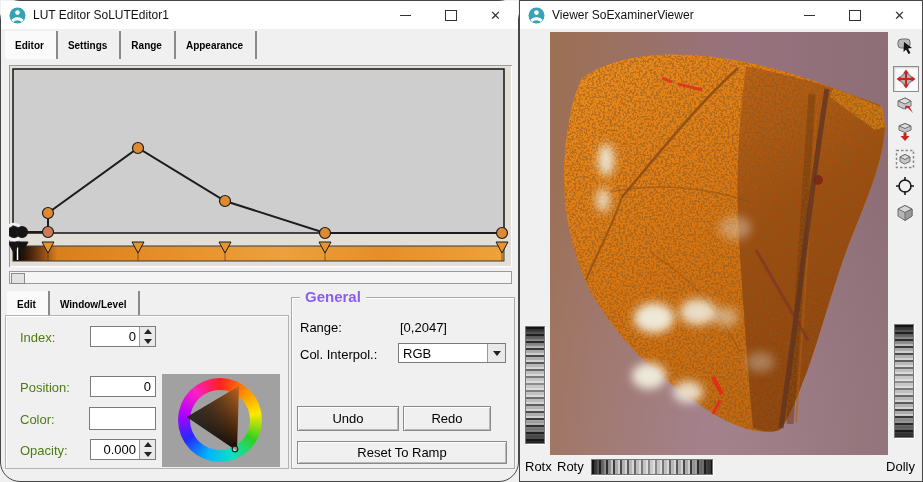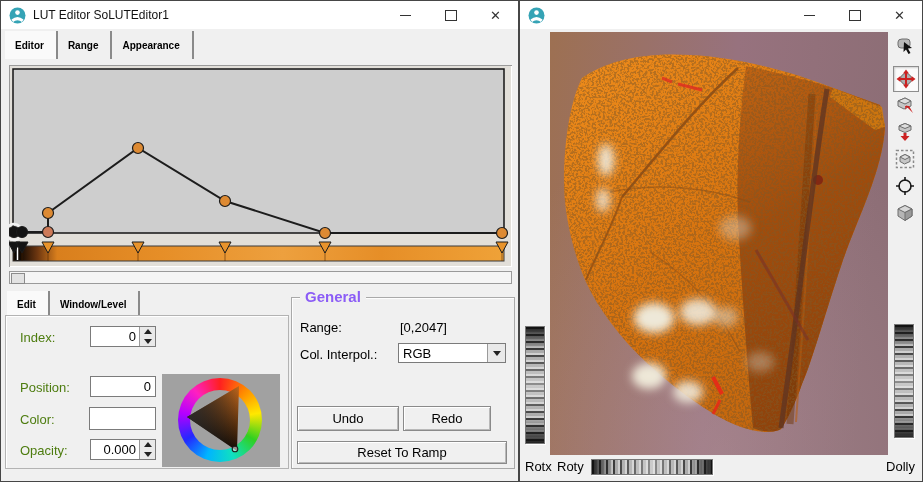--- a/index.html
+++ b/index.html
@@ -1,19 +1,19 @@
 <!DOCTYPE html>
 <html><head>
 <meta charset="utf-8">
 <style>
   html,body{margin:0;padding:0;background:#d8d8d8;}
   .stage{position:relative;width:923px;height:482px;font-family:"Liberation Sans",sans-serif;
          background:#f0f0f0;overflow:hidden;-webkit-font-smoothing:antialiased;}
   .win{position:absolute;top:0;height:482px;background:#f0f0f0;border:1px solid #464646;box-sizing:border-box;}
-  .win-left{left:0;width:519px;}
+  .win-left{left:0;width:519px;border-radius:20px;}
   .win-right{left:519px;width:404px;}
   
   .titlebar{position:absolute;left:0;top:0;right:0;height:28px;background:#ffffff;display:flex;align-items:center;}
   .app-icon{width:17px;height:17px;margin:0 7px 0 8px;flex:0 0 auto;}
   .title-text{font-size:12px;color:#111;white-space:nowrap;}
   .win-controls{position:absolute;right:0;top:0;height:28px;display:flex;}
   .wc{width:45px;height:28px;display:flex;align-items:center;justify-content:center;color:#333;}
   .wc.min i{display:block;width:11px;height:1px;background:#333;}
   .wc.max i{display:block;width:10px;height:9px;border:1px solid #333;}
   .wc.close{font-size:13px;}
@@ -95,20 +95,21 @@
           </span>
         <span class="wc max">
             <i></i>
           </span>
         <span class="wc close">✕</span>
       </div>
     </div>
 
     <div class="tabrow tabrow-main">
       <div class="tab active">Editor</div>
+      <div class="tab">Settings</div>
       <div class="tab">Range</div>
       <div class="tab">Appearance</div>
     </div>
 
     <div class="curve-frame">
       <svg id="curve-svg" width="503" height="202" viewBox="0 0 503 202">
           <defs>
             <linearGradient id="lutgrad" x1="0" y1="0" x2="1" y2="0">
               <stop offset="0" stop-color="#000000"></stop>
               <stop offset="0.015" stop-color="#140a03"></stop>
@@ -229,20 +230,21 @@
     </div>
   </div>
 
   <div class="win win-right">
     <div class="titlebar">
       <svg class="app-icon" viewBox="0 0 17 17">
         <circle cx="8.5" cy="8.5" r="8" fill="#35a3b5"></circle>
         <circle cx="8.5" cy="5.6" r="2.3" fill="#fff"></circle>
         <path d="M2.5 12.5 Q8.5 7.5 14.5 12.5 L13 15 Q8.5 11.5 4 15 Z" fill="#fff"></path>
       </svg>
+      <span class="title-text">Viewer SoExaminerViewer</span>
       <div class="win-controls">
         <span class="wc min">
             <i></i>
           </span>
         <span class="wc max">
             <i></i>
           </span>
         <span class="wc close">✕</span>
       </div>
     </div>

